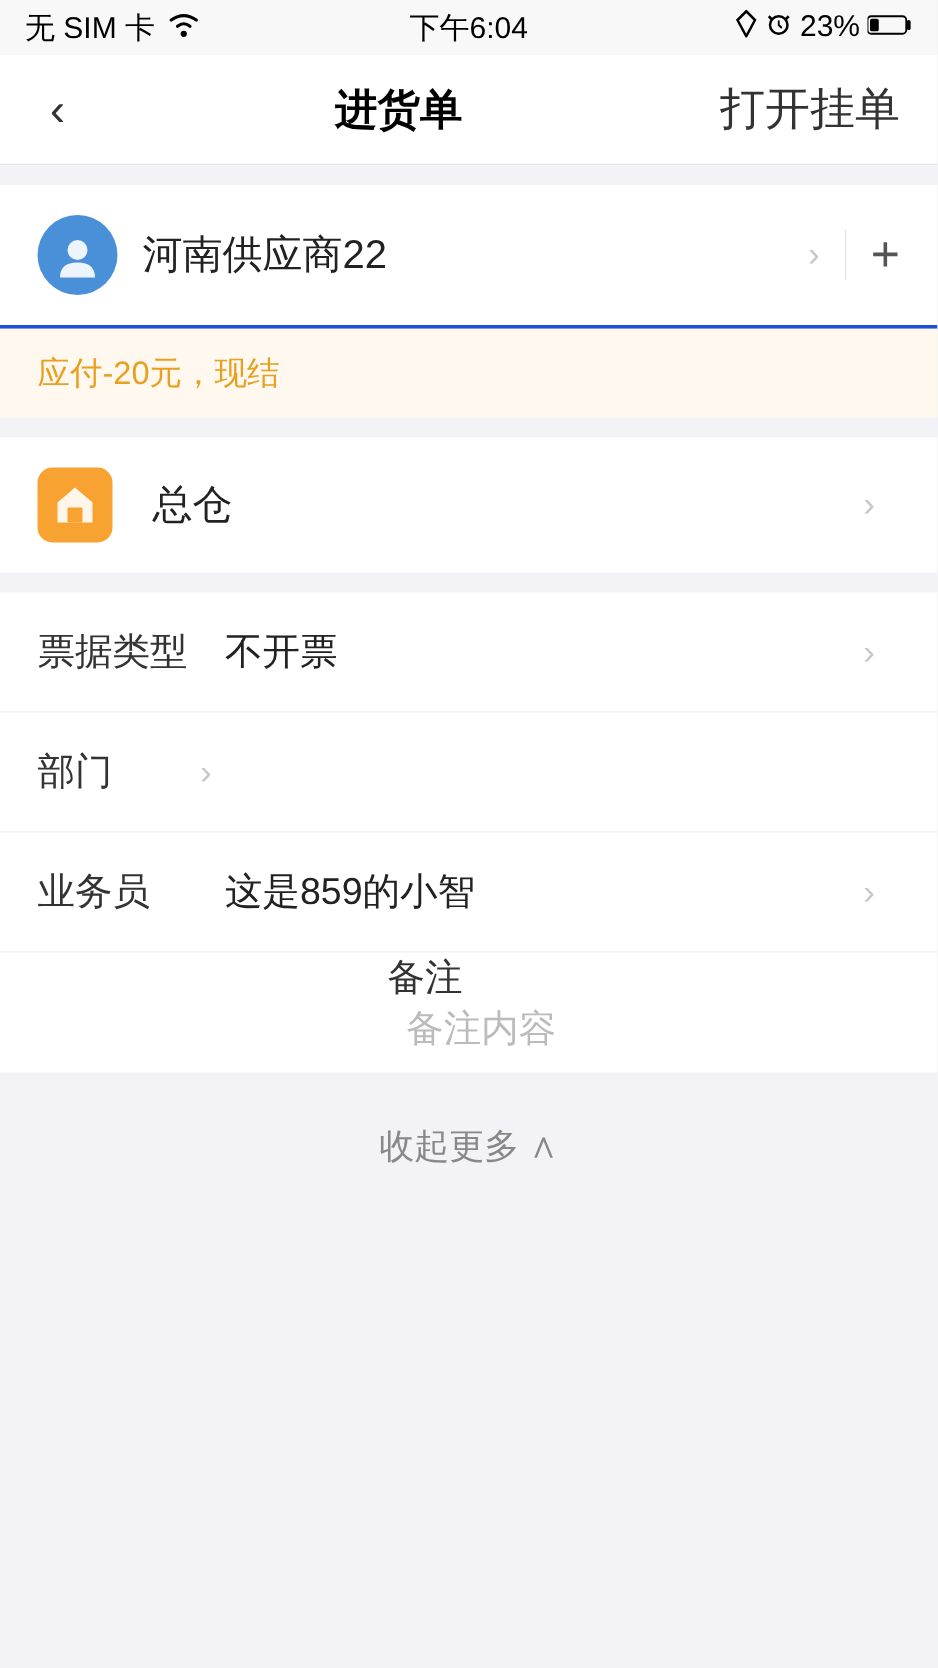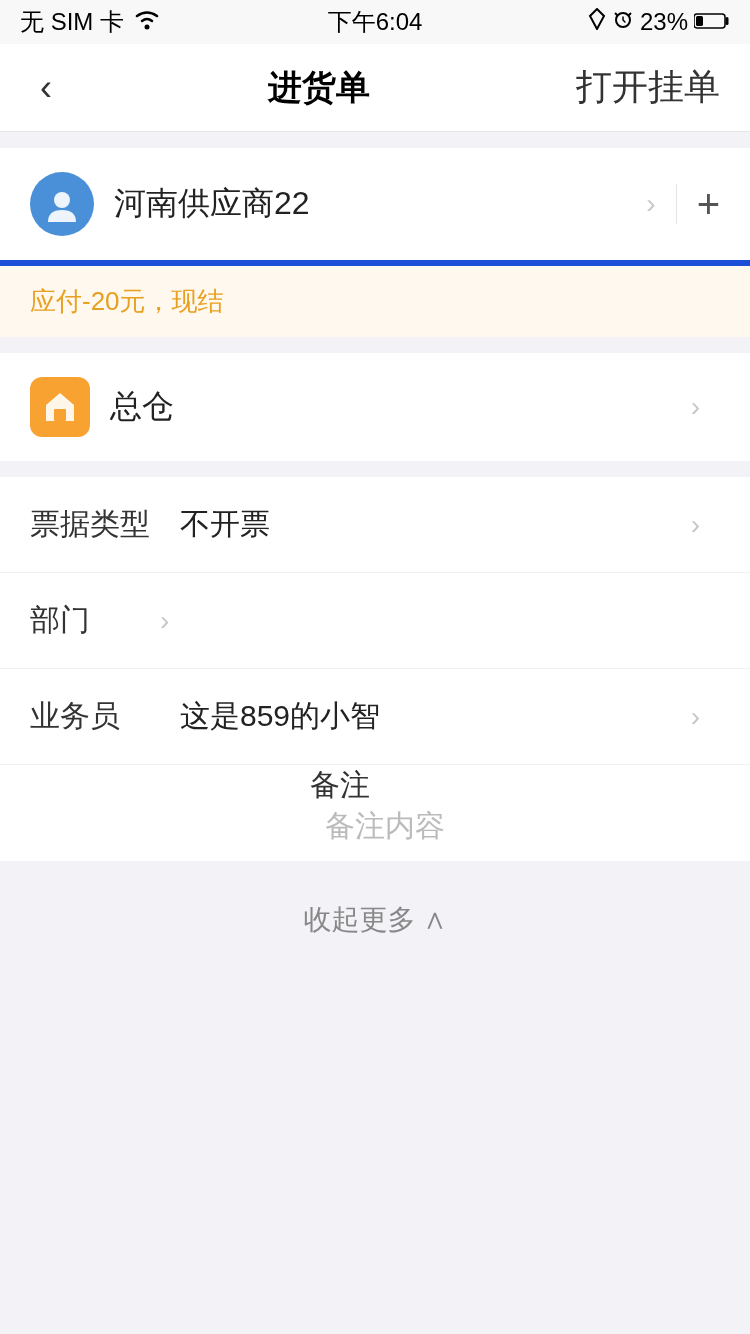--- a/index.html
+++ b/index.html
@@ -66,21 +66,21 @@
       background: #fff;
       margin-bottom: 16px;
     }
 
     
     .supplier-row {
       display: flex;
       align-items: center;
       padding: 24px 30px;
       background: #fff;
-      border-bottom: 6px solid #1d4ed8;
+      border-bottom: 3px solid #1d4ed8;
     }
     .supplier-avatar {
       width: 64px;
       height: 64px;
       border-radius: 50%;
       background: #4a90d9;
       display: flex;
       align-items: center;
       justify-content: center;
       margin-right: 20px;
@@ -117,20 +117,21 @@
       color: #e8a020;
       margin-bottom: 0;
     }
 
     
     .warehouse-row {
       display: flex;
       align-items: center;
       padding: 24px 30px;
       background: #fff;
+      gap: 12px;
     }
     .warehouse-icon {
       width: 60px;
       height: 60px;
       background: #f7a231;
       border-radius: 12px;
       display: flex;
       align-items: center;
       justify-content: center;
       margin-right: 20px;

